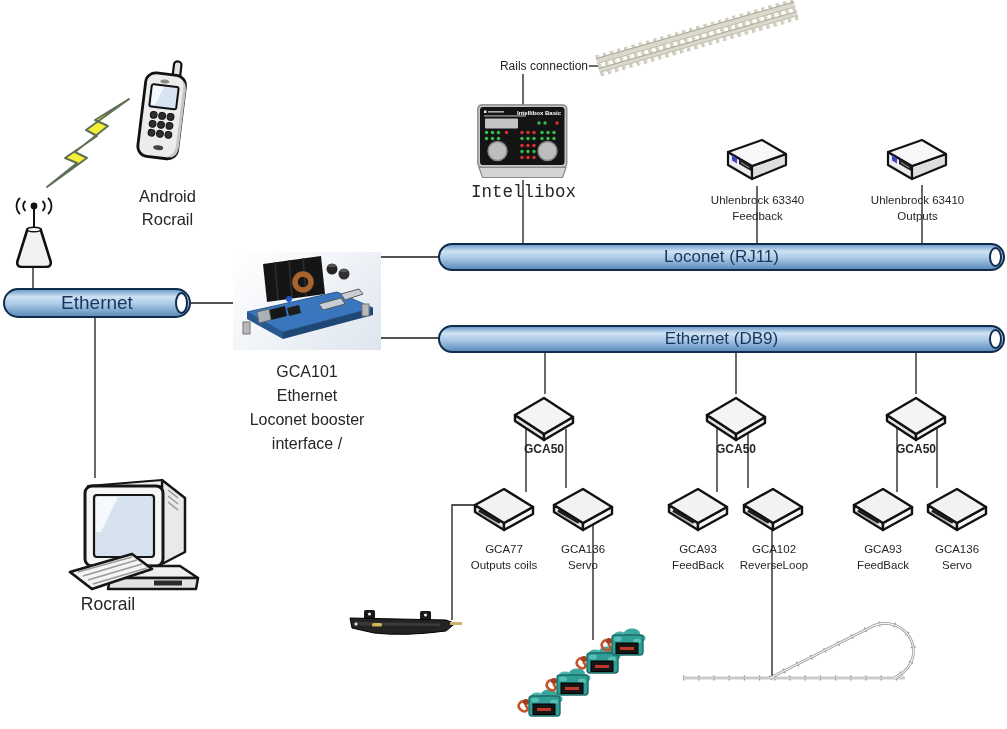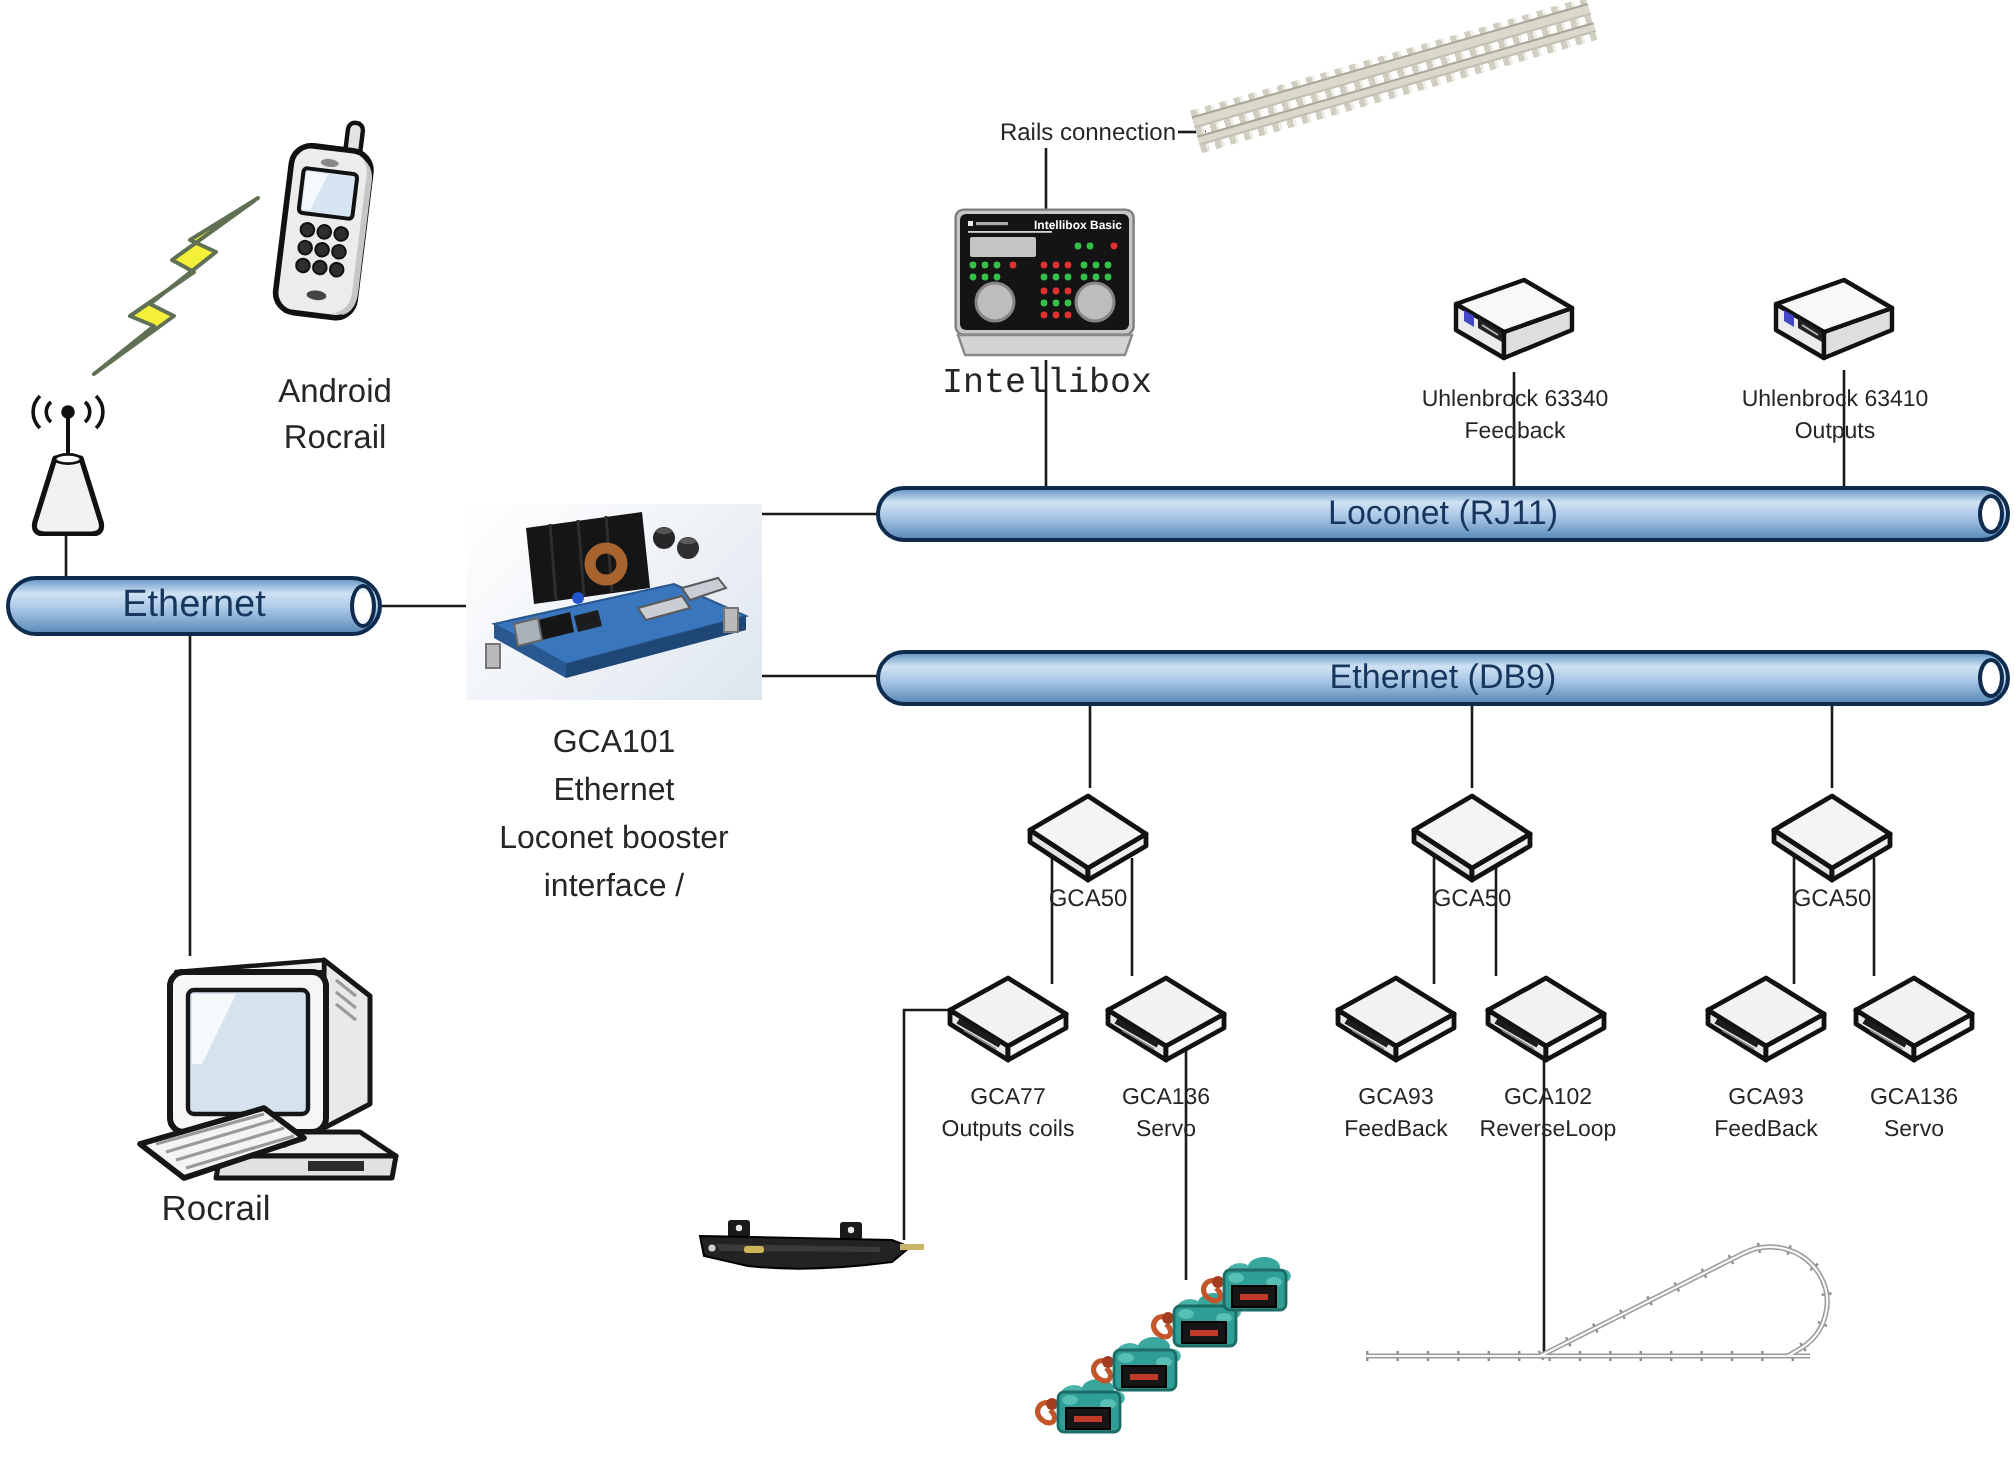--- a/index.html
+++ b/index.html
@@ -4,21 +4,21 @@
 <style>
   html,body{margin:0;padding:0;background:#fff;}
   #canvas{position:relative;width:1007px;height:729px;background:#fff;overflow:hidden;
           font-family:"Liberation Sans",sans-serif;}
   svg{display:block;}
   .abs{position:absolute;}
   .z1{z-index:1}.z2{z-index:2}
   .lbl{position:absolute;z-index:3;color:#262626;text-align:center;line-height:1.28;
        font-family:"Liberation Sans",sans-serif;}
   .lbl-sm{font-size:11.5px;line-height:15.5px;}
-  .lbl-md{font-size:12px;}
+  .lbl-md{font-size:12px;font-weight:bold;}
   .lbl-lg{font-size:17.5px;}
   .pipe{position:absolute;z-index:2;box-sizing:border-box;border:2px solid #0f2b4d;border-radius:15px;
         background:linear-gradient(to bottom,#6f9cc8 0%,#cfe2f3 26%,#aac8e6 55%,#5d8cba 100%);
         display:flex;align-items:center;justify-content:center;}
   .pipe-cap{position:absolute;right:1px;top:2px;bottom:2px;width:13px;border-radius:50%;
         background:radial-gradient(circle at 40% 50%,#ffffff 55%,#dfeaf5 100%);
         border:2px solid #0f2b4d;box-sizing:border-box;}
   .pipe-label{color:#17365d;position:relative;}
   .photo{position:absolute;z-index:2;background:linear-gradient(135deg,#ffffff 0%,#eef2f7 55%,#dde5ee 100%);}
   .trackwrap{position:absolute;z-index:2;}

